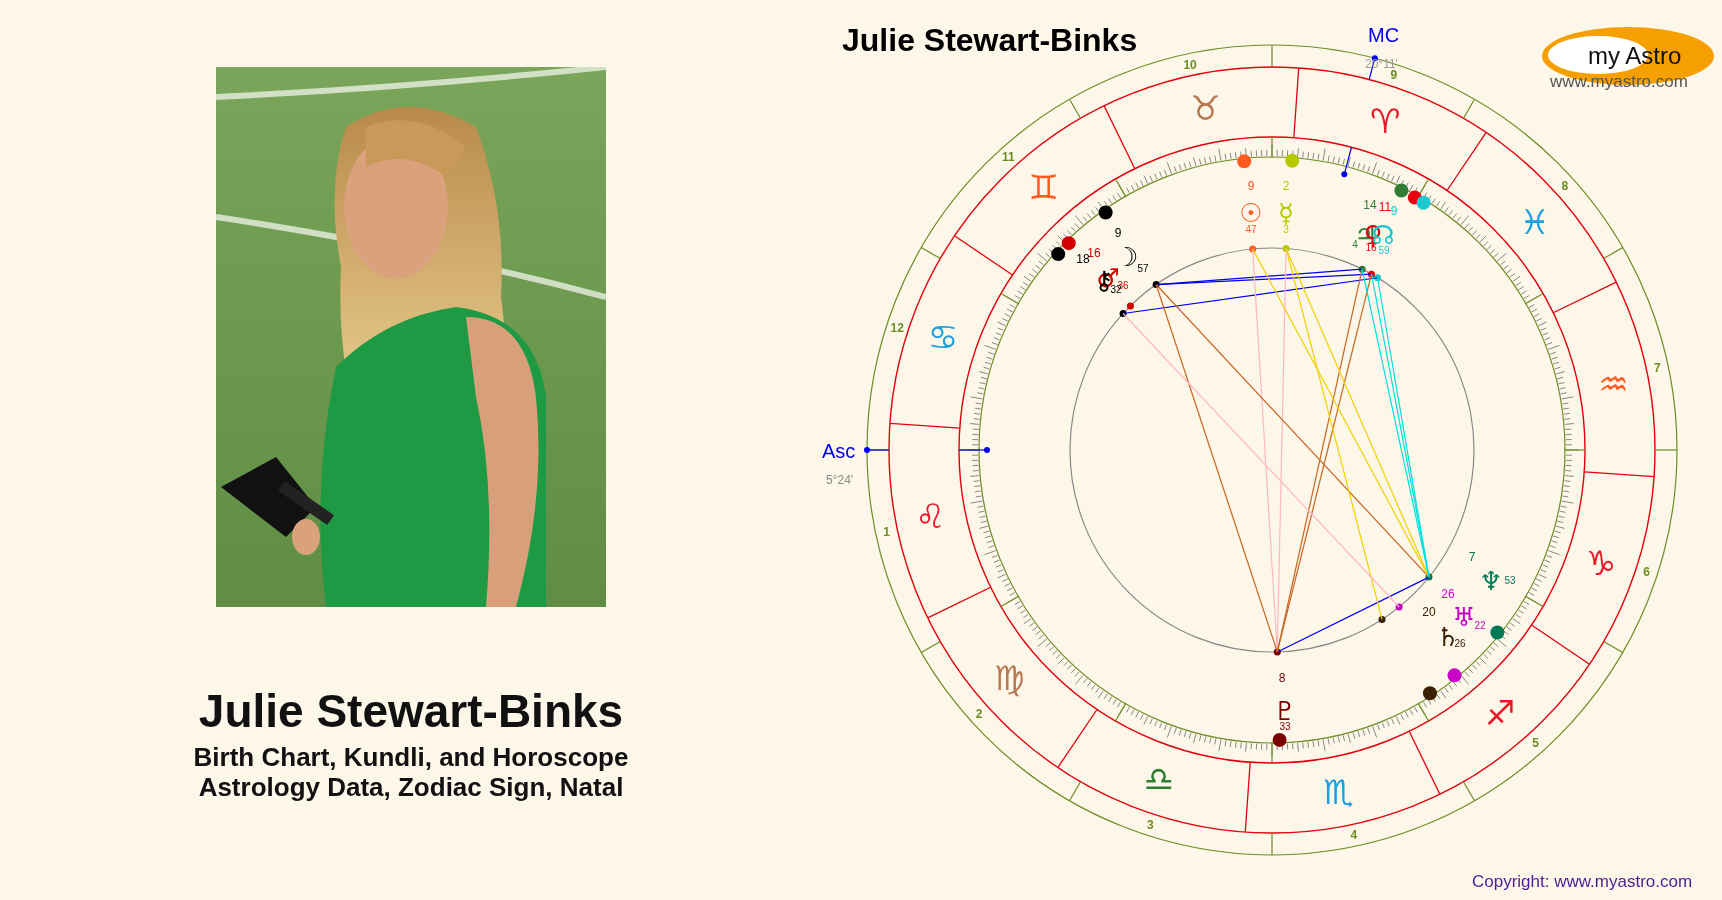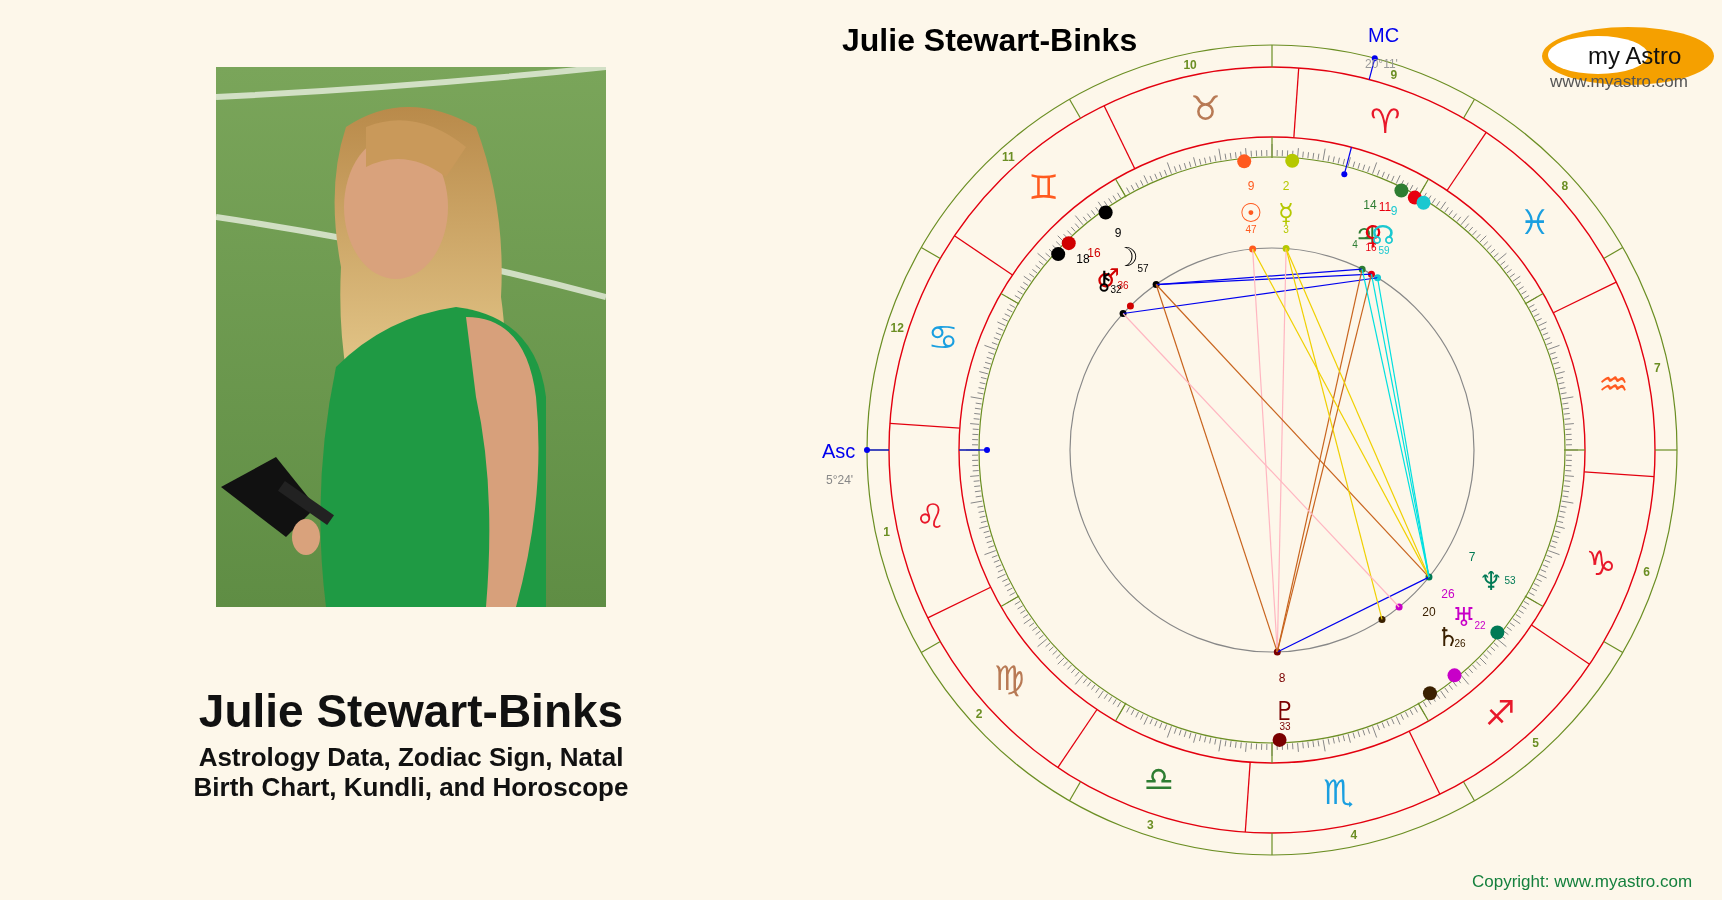--- a/index.html
+++ b/index.html
@@ -3,21 +3,21 @@
 <meta charset="utf-8">
 <style>
   html, body { margin:0; padding:0; }
   body { width:1722px; height:900px; background:#fdf7ea; position:relative; overflow:hidden; font-family:"Liberation Sans", sans-serif; }
   .photo { position:absolute; left:216px; top:67px; width:390px; height:540px; overflow:hidden; background:#6f9a4e; }
   .person-name { position:absolute; left:0; width:822px; top:684px; text-align:center; font-size:46px; font-weight:bold; color:#111; }
   .subtitle { position:absolute; left:0; width:822px; top:742px; text-align:center; font-size:26px; font-weight:bold; color:#111; line-height:30px; }
   .chart-title { position:absolute; left:842px; top:22px; font-size:32px; font-weight:bold; color:#000; }
   .logo { position:absolute; left:1540px; top:25px; width:176px; height:62px; }
   .logo-url { position:absolute; left:1550px; top:72px; font-size:17px; color:#555; }
-  .copyright { position:absolute; left:1472px; top:872px; font-size:17px; color:#15803d; }
+  .copyright { position:absolute; left:1472px; top:872px; font-size:17px; color:#4c1d95; }
   svg.chart { position:absolute; left:0; top:0; }
 </style>
 </head>
 <body>
 
 <div class="photo" title="Photo of Julie Stewart-Binks holding an ESPN microphone">
   <svg width="390" height="540" viewBox="0 0 390 540">
     <defs>
       <linearGradient id="grass" x1="0" y1="0" x2="0" y2="1">
         <stop offset="0" stop-color="#7aa55a"></stop>
@@ -37,22 +37,22 @@
     <path d="M120 300 Q170 250 240 240 Q320 250 330 330 L330 540 L110 540 Q95 420 120 300Z" fill="#1f9a44"></path>
     <path d="M250 250 Q310 250 320 330 Q330 430 300 540 L270 540 Q280 420 260 330Z" fill="#d7a07b"></path>
     <path d="M5 420 L60 390 L100 440 L70 470Z" fill="#111"></path>
     <rect x="60" y="430" width="60" height="12" fill="#222" transform="rotate(35 90 436)"></rect>
     <ellipse cx="90" cy="470" rx="14" ry="18" fill="#d9a27c"></ellipse>
   </svg>
 </div>
 
 <div class="person-name">Julie Stewart-Binks</div>
 <div class="subtitle">
+  <div>Birth Chart, Kundli, and Horoscope</div>
   <div>Astrology Data, Zodiac Sign, Natal</div>
-  <div>Birth Chart, Kundli, and Horoscope</div>
 </div>
 
 <div class="chart-title">Julie Stewart-Binks</div>
 
 <div class="logo">
   <svg width="176" height="62" viewBox="0 0 176 62">
     <ellipse cx="88" cy="31" rx="86" ry="29" fill="#f5a000"></ellipse>
     <ellipse cx="58" cy="30" rx="50" ry="19" fill="#ffffff"></ellipse>
     <text x="48" y="39" font-size="24" font-family="Liberation Sans, sans-serif" fill="#111">my Astro</text>
   </svg>

